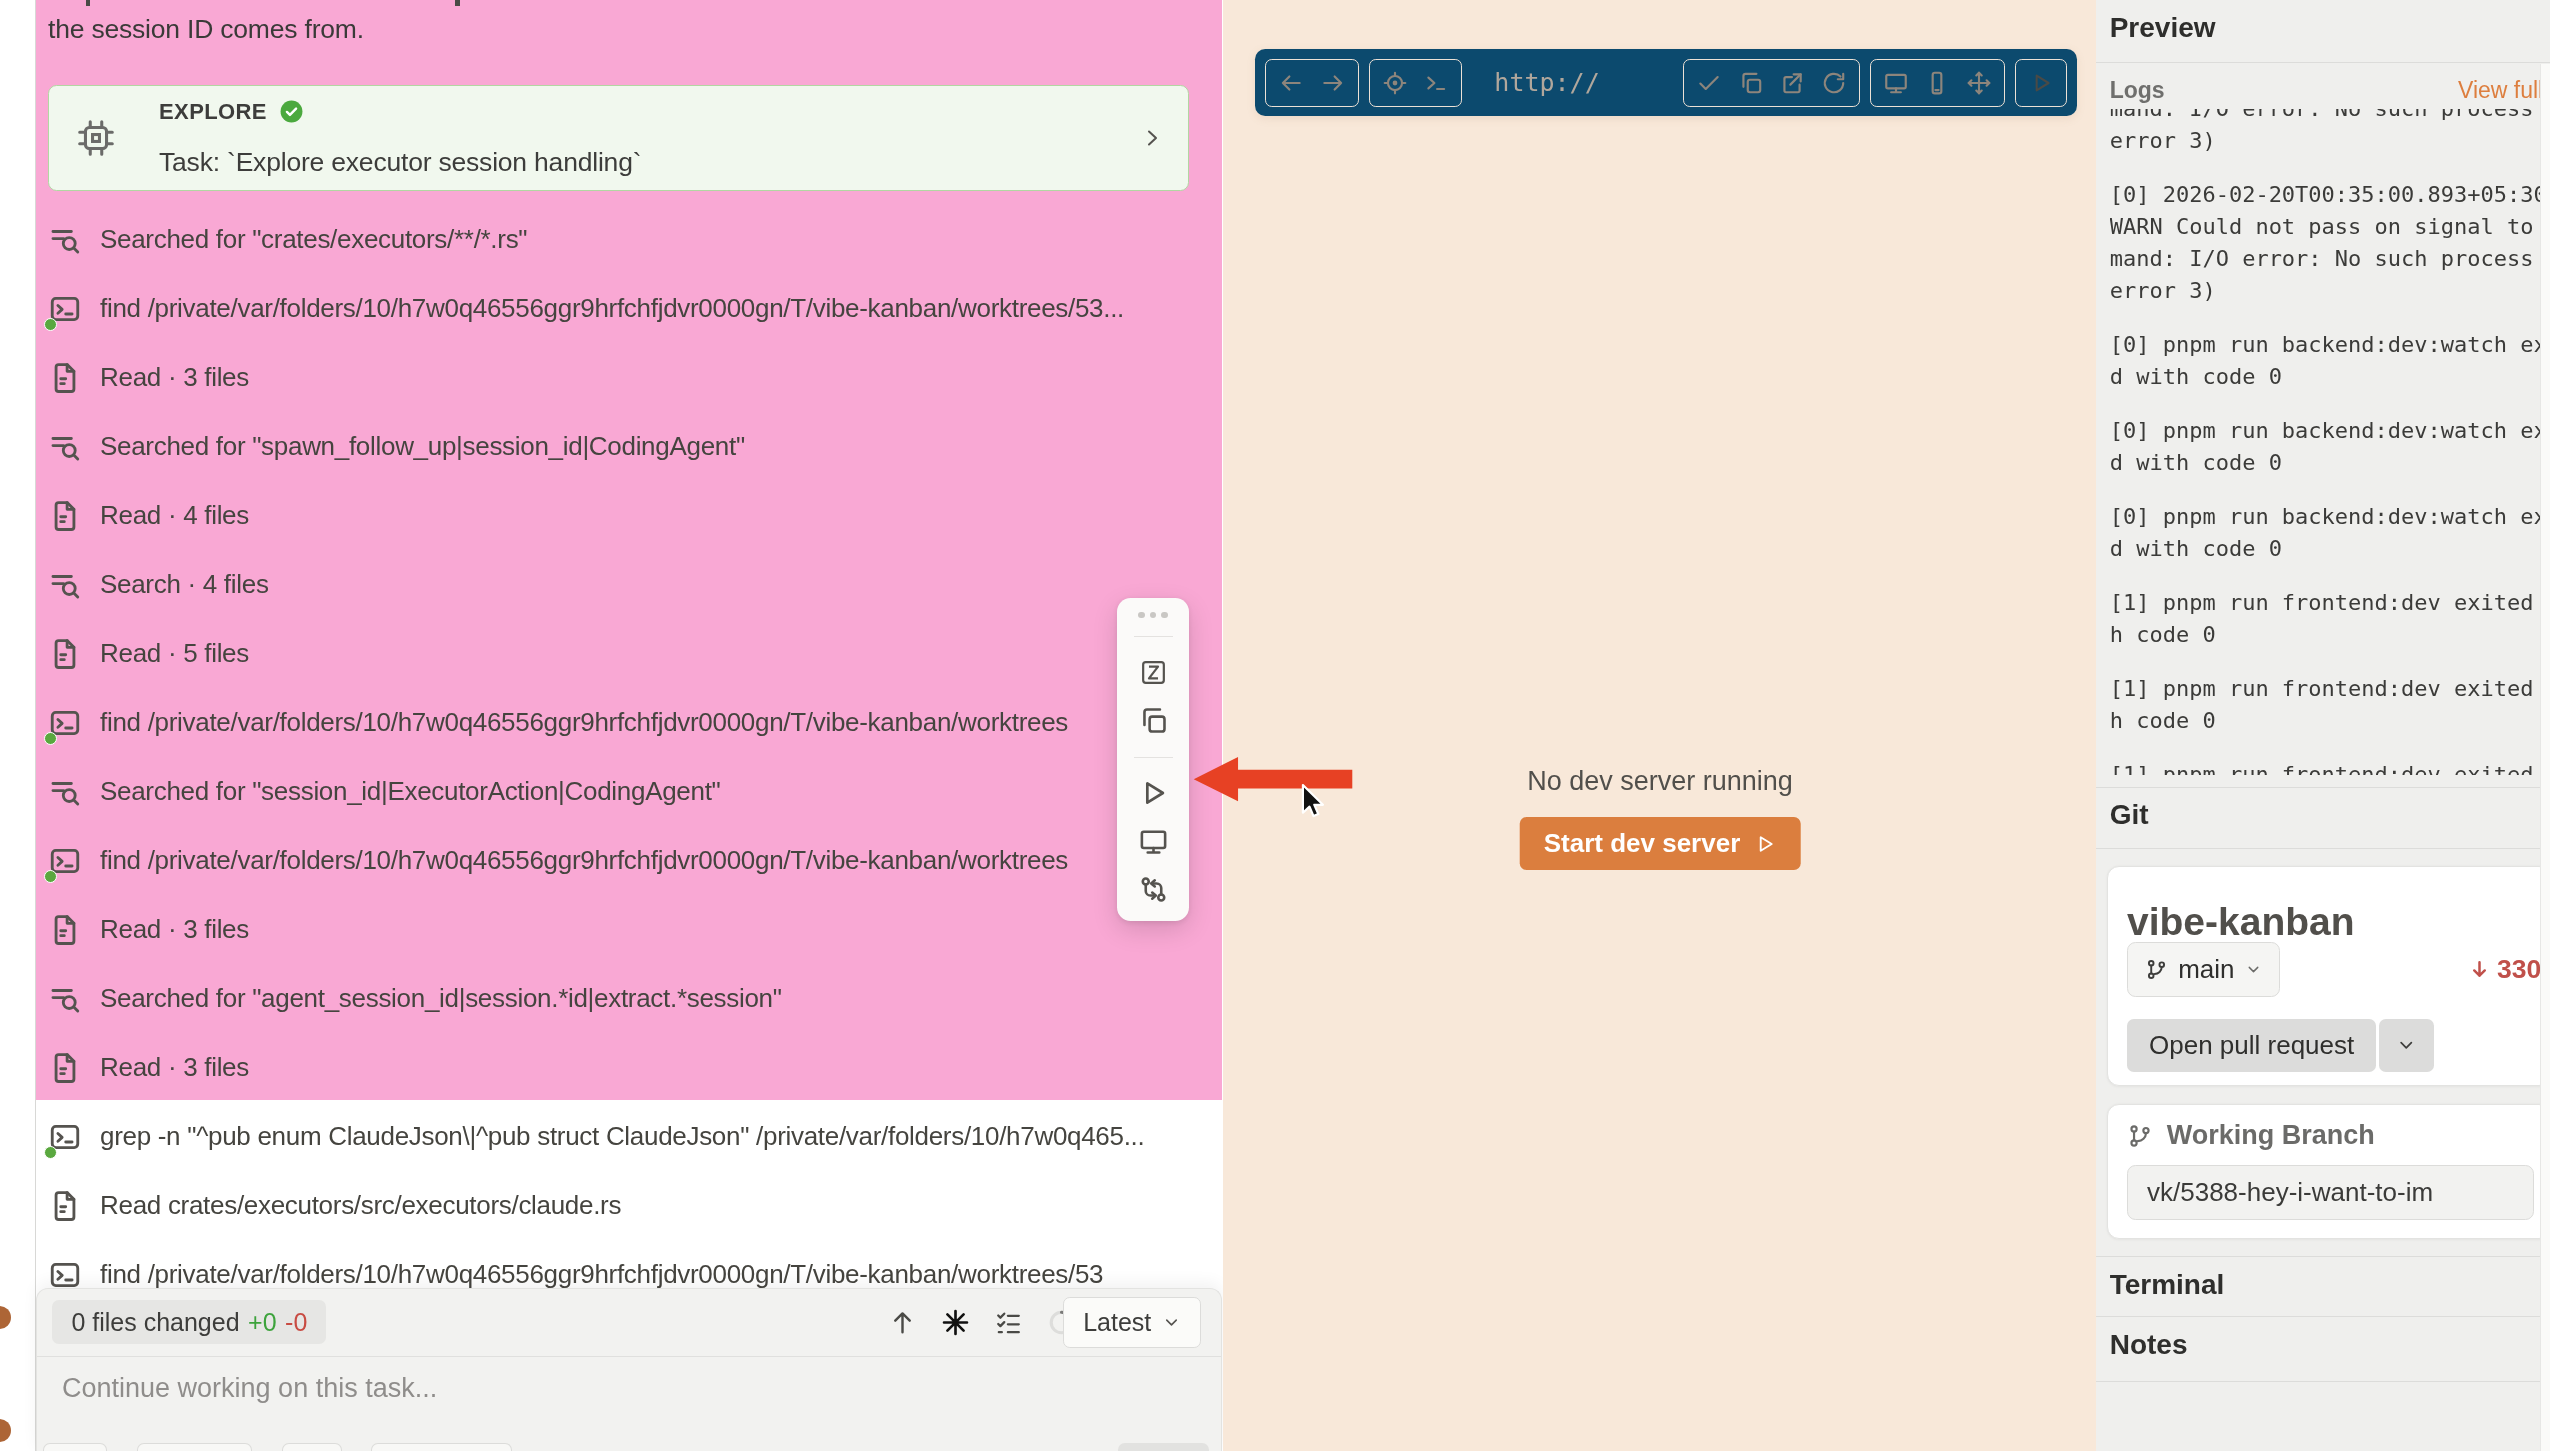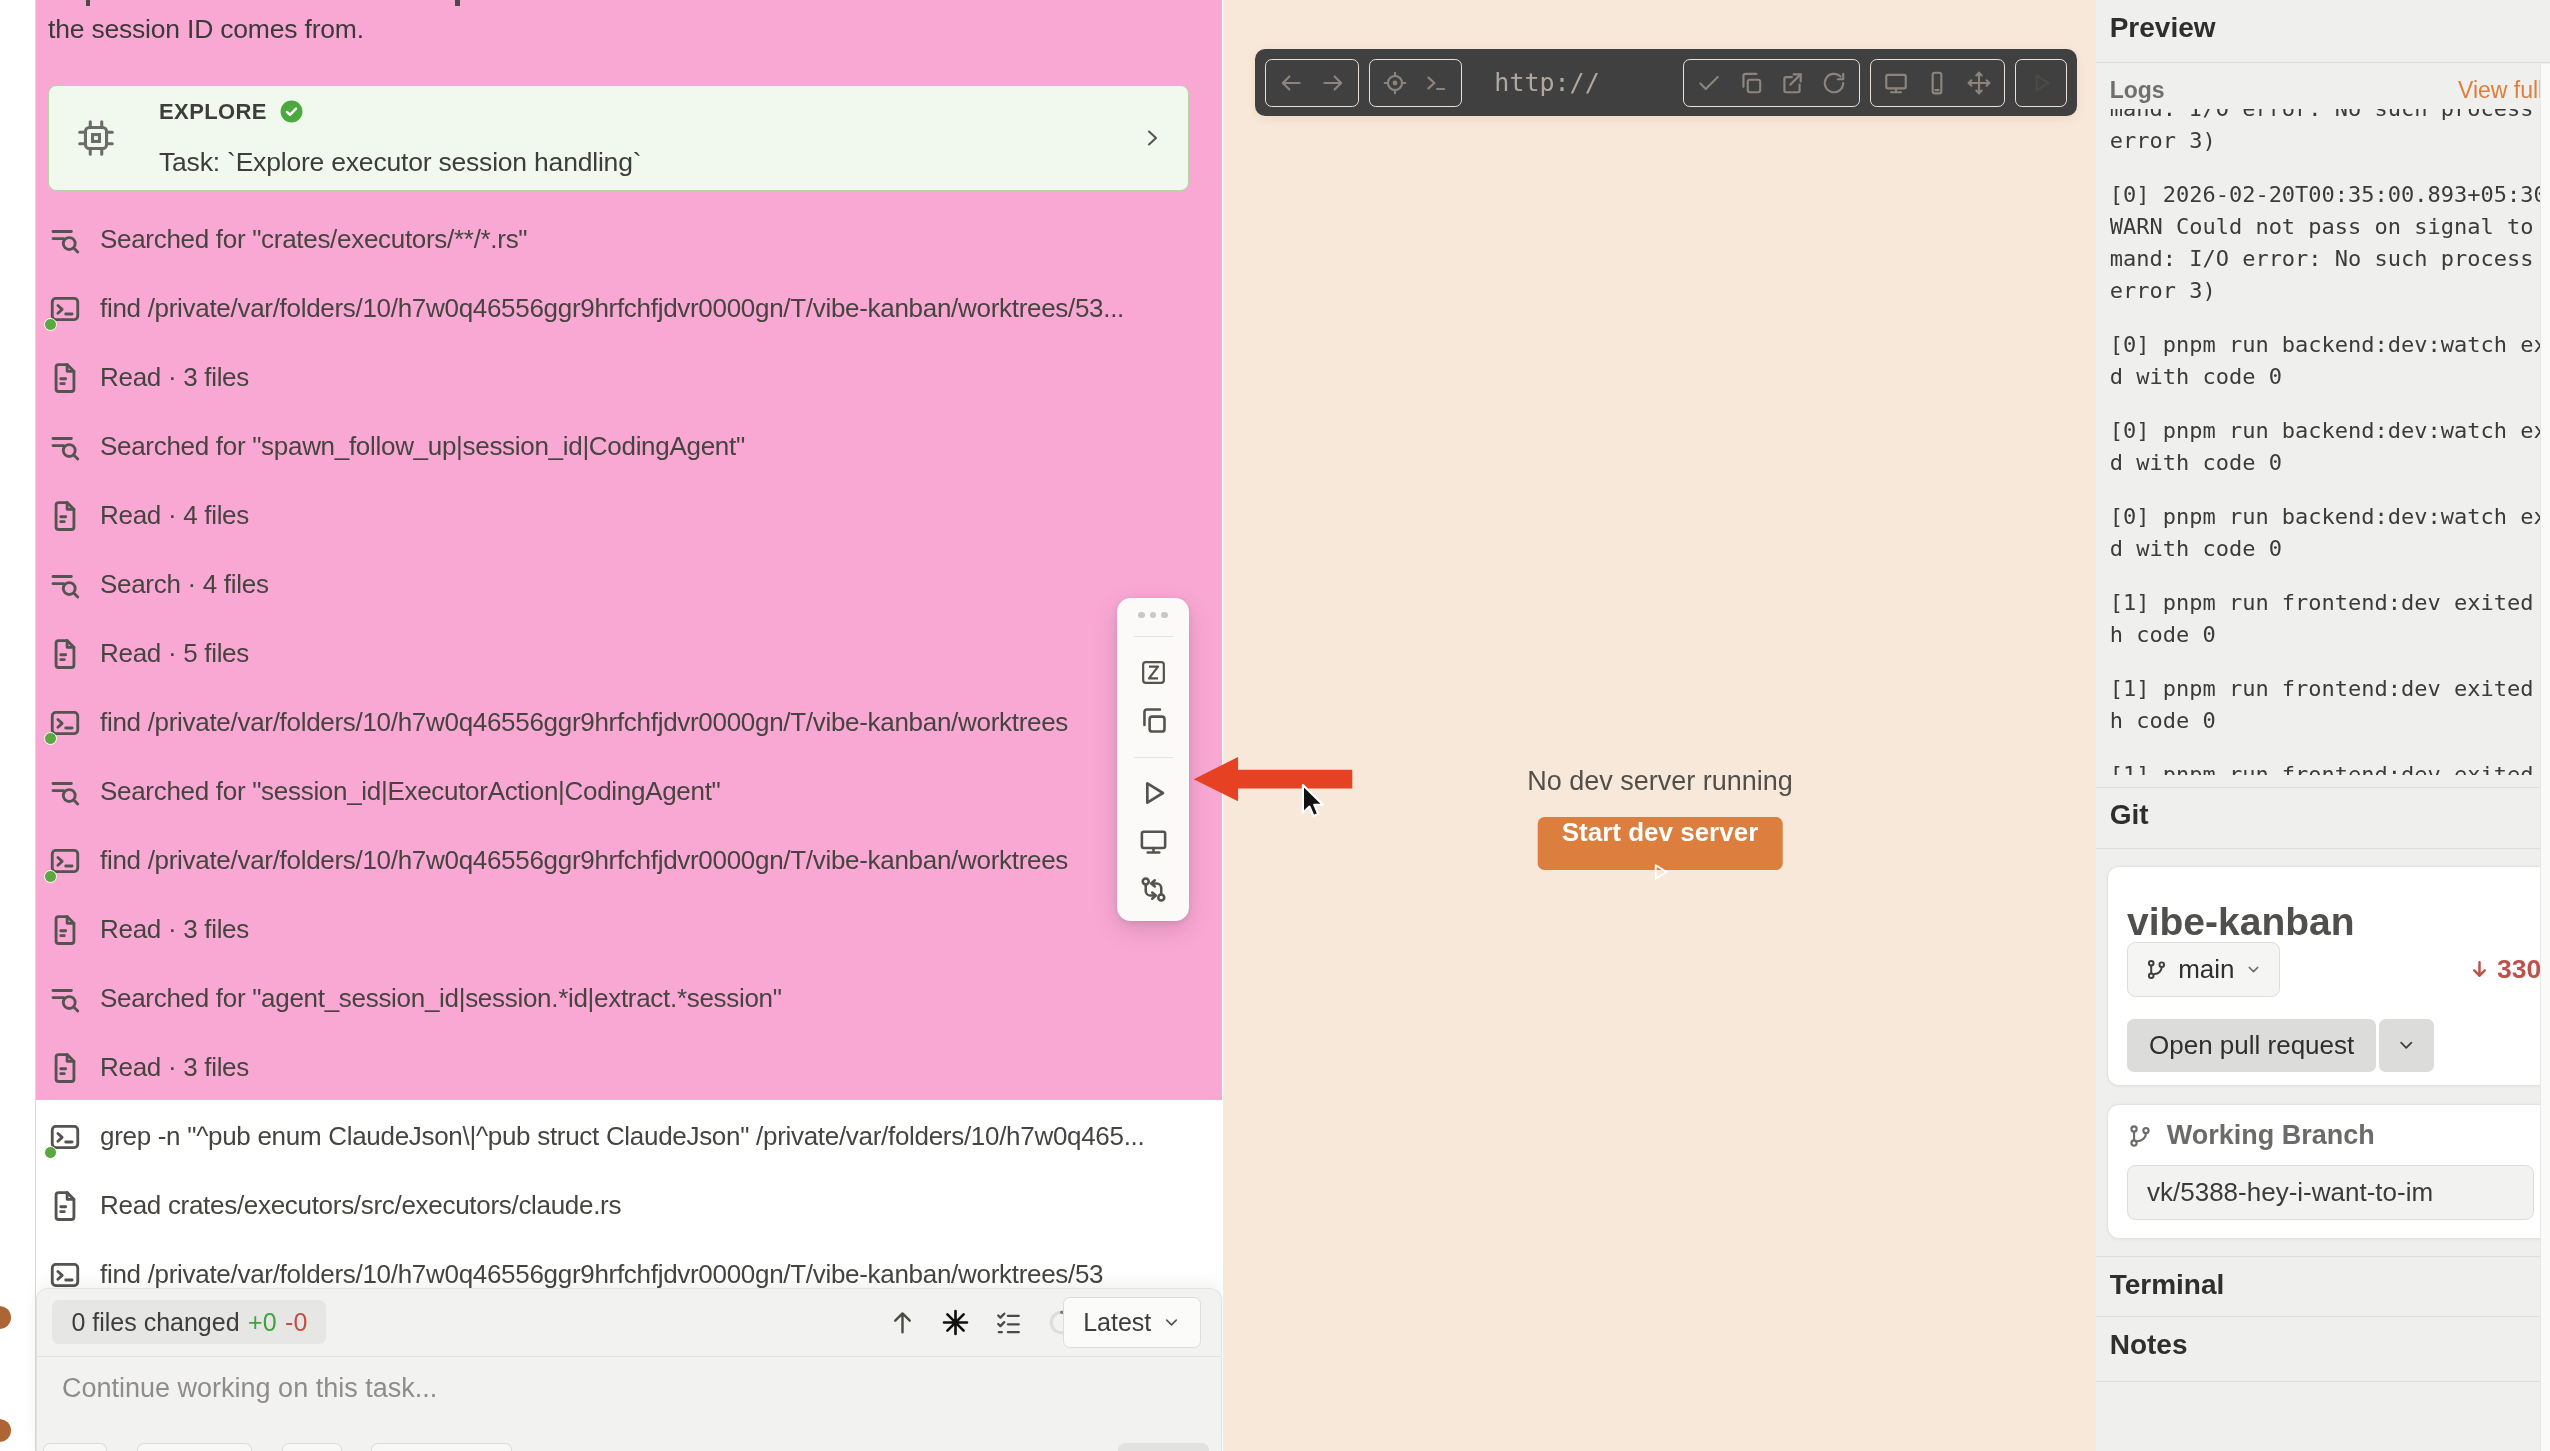--- a/index.html
+++ b/index.html
@@ -68,40 +68,40 @@
   }
   .latest-btn .icn{width:19px;height:19px;color:#55534f;}
   .footer-divider{top:67px;left:0;width:100%;border-top:1.3px solid #e0e0de;}
   .followup-placeholder{left:25px;top:84px;font-size:27px;color:#8f8d8b;cursor:text;}
   .stub{top:154px;height:12px;background:#f8f8f6;border:1.3px solid #dcdcda;border-bottom:none;border-radius:6.8px 6.8px 0 0;box-sizing:border-box;}
   .stub.filled{background:#e2e2e0;border:none;}
 
   
   .preview-area{left:1223px;top:0;width:874px;height:1452px;background:#f8e8d9;}
   .browser-toolbar{
-    left:32px;top:49px;width:822px;height:67px;background:#404040;border-radius:10.2px;
+    left:32px;top:49px;width:822px;height:67px;background:#0c4a6e;border-radius:10.2px;
     box-shadow:0 2.6px 8.5px rgba(160,120,90,0.13);display:flex;align-items:center;
     padding:0 10.2px;gap:10.2px;box-sizing:border-box;
   }
   .tb-group{
     height:48px;border:1.3px solid #ece1d6;border-radius:6.8px;display:flex;
     align-items:center;padding:0 12px;gap:15.4px;color:#8d857c;box-sizing:border-box;
   }
   .tb-group .icn{width:26px;height:26px;cursor:pointer;}
   .tb-url{
     font-family:"DejaVu Sans Mono",monospace;font-size:25px;color:#b1a79c;
     margin:0 0 0 22px;margin-right:auto;cursor:text;
   }
   .tb-play .icn{color:#4a4a46;}
 
   .empty-state-msg{left:0;top:766px;width:100%;text-align:center;font-size:27px;color:#514f4b;}
   .start-btn{
     top:817px;left:50%;transform:translateX(-50%);height:53px;padding:0 24px;
     background:#db7e3e;border-radius:6.8px;color:#ffffff;font-size:26px;font-weight:700;
-    display:flex;align-items:center;gap:12px;cursor:pointer;white-space:nowrap;flex-direction:column;
+    display:flex;align-items:center;gap:12px;cursor:pointer;white-space:nowrap;
   }
   .start-btn .icn{width:24px;height:24px;color:#ffffff;}
 
   
   .float-toolbar{
     left:1117px;top:598px;width:72px;height:323px;background:#fbfaf9;border-radius:13.7px;
     box-shadow:0 8.5px 26px rgba(0,0,0,0.14),0 1.7px 5.1px rgba(0,0,0,0.08);
     display:flex;flex-direction:column;align-items:center;padding-top:13.7px;box-sizing:border-box;
   }
   .ft-dots{display:flex;gap:5.1px;margin-bottom:5.1px;cursor:grab;}

